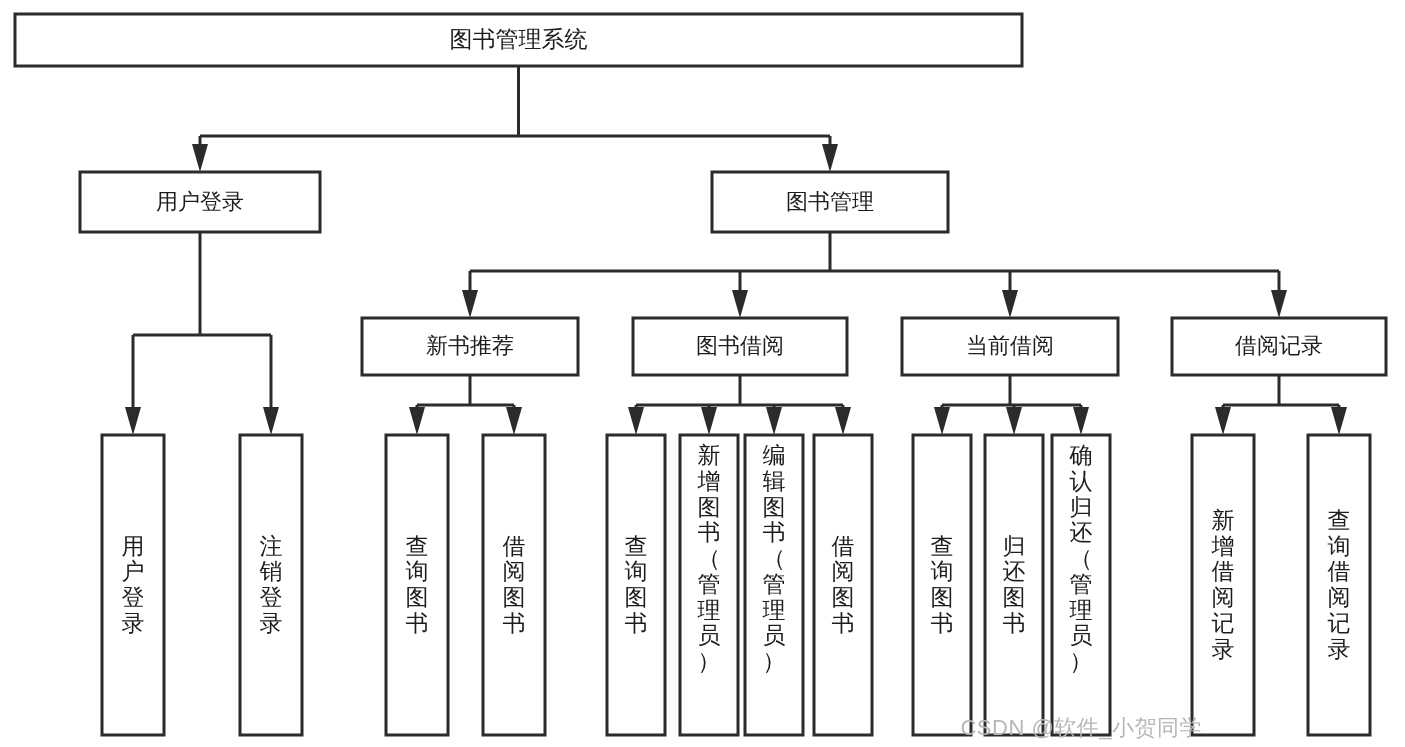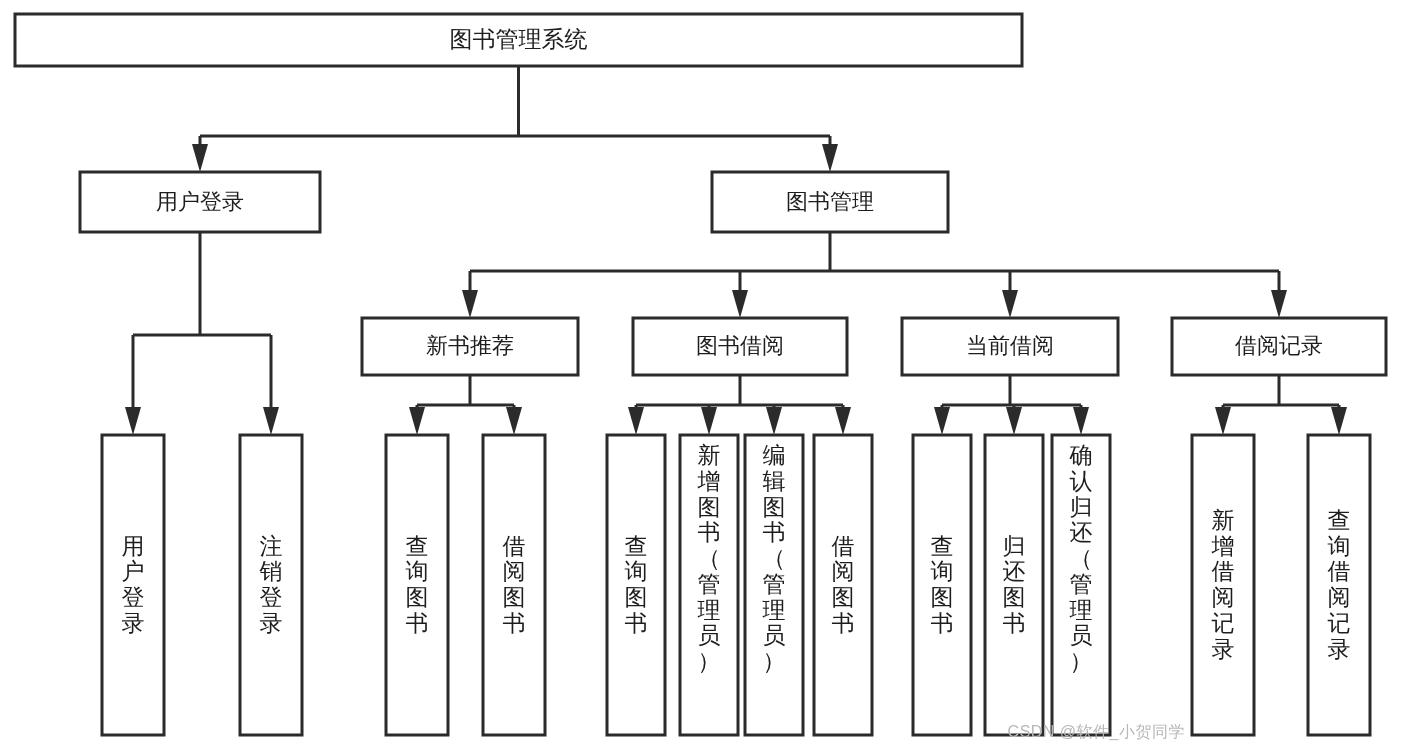--- a/index.html
+++ b/index.html
@@ -68,24 +68,24 @@
     white-space: pre;
   }
   .vert-label-wrap.centered {
     justify-content: center;
   }
   .vert-char {
     display: block;
   }
   .watermark {
     position: absolute;
-    right: 24px;
+    right: 7px;
     bottom: 4px;
     font-family: "Liberation Sans", "DejaVu Sans", sans-serif;
-    font-size: 16px;
+    font-size: 22px;
     color: #b7b7b7;
     letter-spacing: 0.5px;
     user-select: none;
     text-align: center;
   }
 </style>
 </head>
 <body>
 
 <div id="diagram-root">

